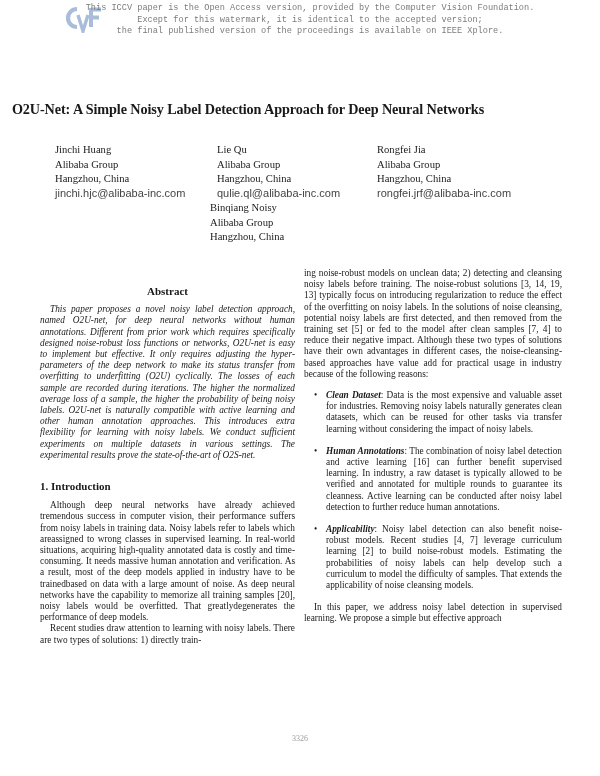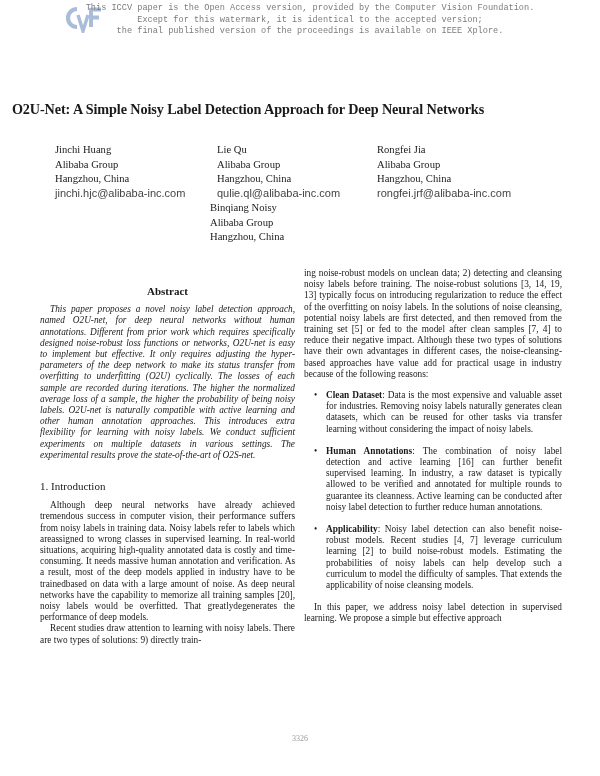--- a/index.html
+++ b/index.html
@@ -9,26 +9,26 @@
   .cvf-logo { position: absolute; left: 64px; top: 3px; width: 40px; height: 30px; }
   .title { position: absolute; top: 101px; left: 0; width: 496px; text-align: center; font-weight: bold; font-size: 14.2px; letter-spacing: -0.1px; }
   .author { position: absolute; text-align: left; font-size: 10.6px; line-height: 14.5px; }
   .author .email { font-family: Liberation Sans, sans-serif; font-size: 11px; color: #444; line-height: 13px; }
   .col { position: absolute; font-size: 9.3px; line-height: 11.2px; text-align: justify; }
   .col p { margin: 0; }
   .left { left: 40px; top: 286px; width: 255px; }
   .right { left: 304px; top: 268px; width: 258px; }
   .abstract-h { text-align: center; font-weight: bold; font-size: 11px; margin-bottom: 7px !important; }
   .abstract { font-style: italic; text-indent: 10px; }
-  .section-h { font-weight: normal; font-size: 11px; margin: 20px 0 8px 0 !important; }
+  .section-h { font-weight: bold; font-size: 11px; margin: 20px 0 8px 0 !important; }
   .indent { text-indent: 10px; font-family: Liberation Serif, serif; }
   ul { margin: 10px 0 0 0; padding-left: 22px; }
   li { margin-bottom: 11px; list-style: none; position: relative; }
   li::before { content: "\2022"; position: absolute; left: -12px; top: 0; }
-  li b { font-weight: bold; }
+  li b { font-weight: bold; font-style: italic; }
   .pagenum { position: absolute; top: 734px; left: 0; width: 600px; text-align: center; font-size: 8px; color: #9a9a9a; }
 </style>
 </head>
 <body>
 
 <svg class="cvf-logo" viewBox="0 0 40 30">
   <path d="M13 6 A9 9 0 1 0 13 24" fill="none" stroke="#a9bcd9" stroke-width="4.2"></path>
   <path d="M14 12 L19 28 L24 12" fill="none" stroke="#a9bcd9" stroke-width="3.4"></path>
   <path d="M27 5 L27 24 M27 6.5 L37 6.5 M27 14.5 L35 14.5" fill="none" stroke="#a9bcd9" stroke-width="4"></path>
 </svg>
@@ -63,21 +63,21 @@
   <div>Binqiang Noisy</div>
   <div>Alibaba Group</div>
   <div>Hangzhou, China</div>
 </div>
 
 <div class="col left">
   <p class="abstract-h">Abstract</p>
   <p class="abstract">This paper proposes a novel noisy label detection approach, named O2U-net, for deep neural networks without human annotations. Different from prior work which requires specifically designed noise-robust loss functions or networks, O2U-net is easy to implement but effective. It only requires adjusting the hyper-parameters of the deep network to make its status transfer from overfitting to underfitting (O2U) cyclically. The losses of each sample are recorded during iterations. The higher the normalized average loss of a sample, the higher the probability of being noisy labels. O2U-net is naturally compatible with active learning and other human annotation approaches. This introduces extra flexibility for learning with noisy labels. We conduct sufficient experiments on multiple datasets in various settings. The experimental results prove the state-of-the-art of O2S-net.</p>
   <p class="section-h">1. Introduction</p>
   <p class="indent">Although deep neural networks have already achieved tremendous success in computer vision, their performance suffers from noisy labels in training data. Noisy labels refer to labels which areassigned to wrong classes in supervised learning. In real-world situations, acquiring high-quality annotated data is costly and time-consuming. It needs massive human annotation and verification. As a result, most of the deep models applied in industry have to be trainedbased on data with a large amount of noise. As deep neural networks have the capability to memorize all training samples [20], noisy labels would be overfitted. That greatlydegenerates the performance of deep models.</p>
-  <p class="indent" id="split-para">Recent studies draw attention to learning with noisy labels. There are two types of solutions: 9) directly train-</p>
+  <p class="indent" id="split-para">Recent studies draw attention to learning with noisy labels. There are two types of solutions: 1) directly train-</p>
 </div>
 
 <div class="col right">
   <p id="split-para-cont">ing noise-robust models on unclean data; 2) detecting and cleansing noisy labels before training. The noise-robust solutions [3, 14, 19, 13] typically focus on introducing regularization to reduce the effect of the overfitting on noisy labels. In the solutions of noise cleansing, potential noisy labels are first detected, and then removed from the training set [5] or fed to the model after clean samples [7, 4] to reduce their negative impact. Although these two types of solutions have their own advantages in different cases, the noise-cleansing-based approaches have value add for practical usage in industry because of the following reasons:</p>
   <ul>
     <li><b>Clean Dataset</b><span>: Data is the most expensive and valuable asset for industries. Removing noisy labels naturally generates clean datasets, which can be reused for other tasks via transfer learning without considering the impact of noisy labels.</span></li>
     <li><b>Human Annotations</b><span>: The combination of noisy label detection and active learning [16] can further benefit supervised learning. In industry, a raw dataset is typically allowed to be verified and annotated for multiple rounds to guarantee its cleanness. Active learning can be conducted after noisy label detection to further reduce human annotations.</span></li>
     <li><b>Applicability</b><span>: Noisy label detection can also benefit noise-robust models. Recent studies [4, 7] leverage curriculum learning [2] to build noise-robust models. Estimating the probabilities of noisy labels can help develop such a curriculum to model the difficulty of samples. That extends the applicability of noise cleansing models.</span></li>
   </ul>
   <p class="indent">In this paper, we address noisy label detection in supervised learning. We propose a simple but effective approach</p>

